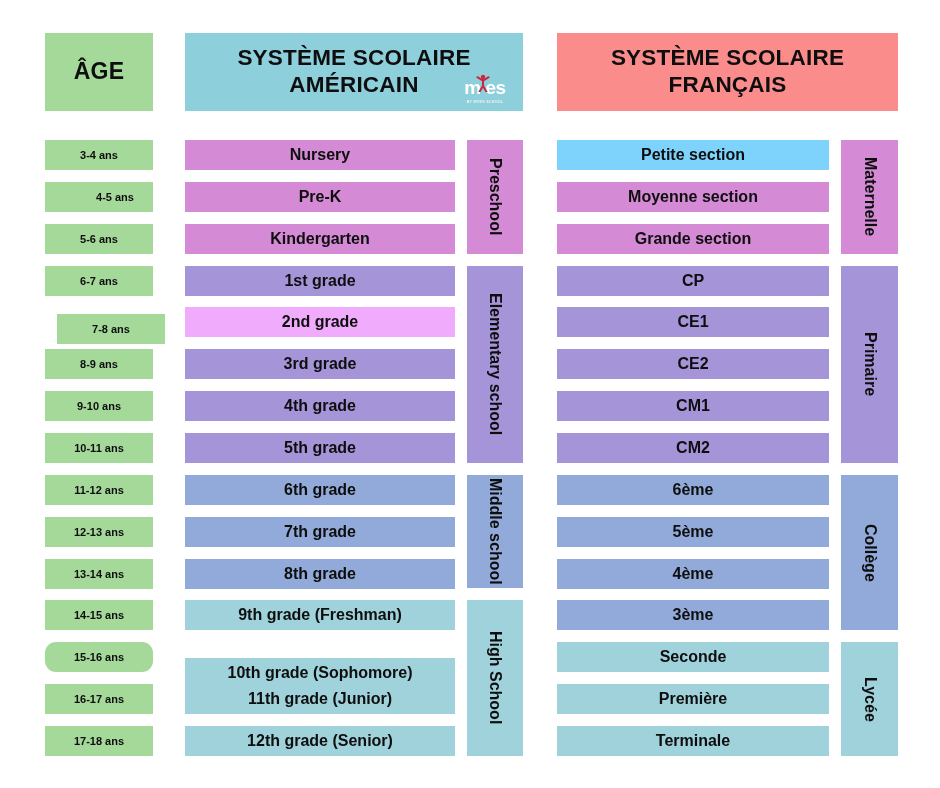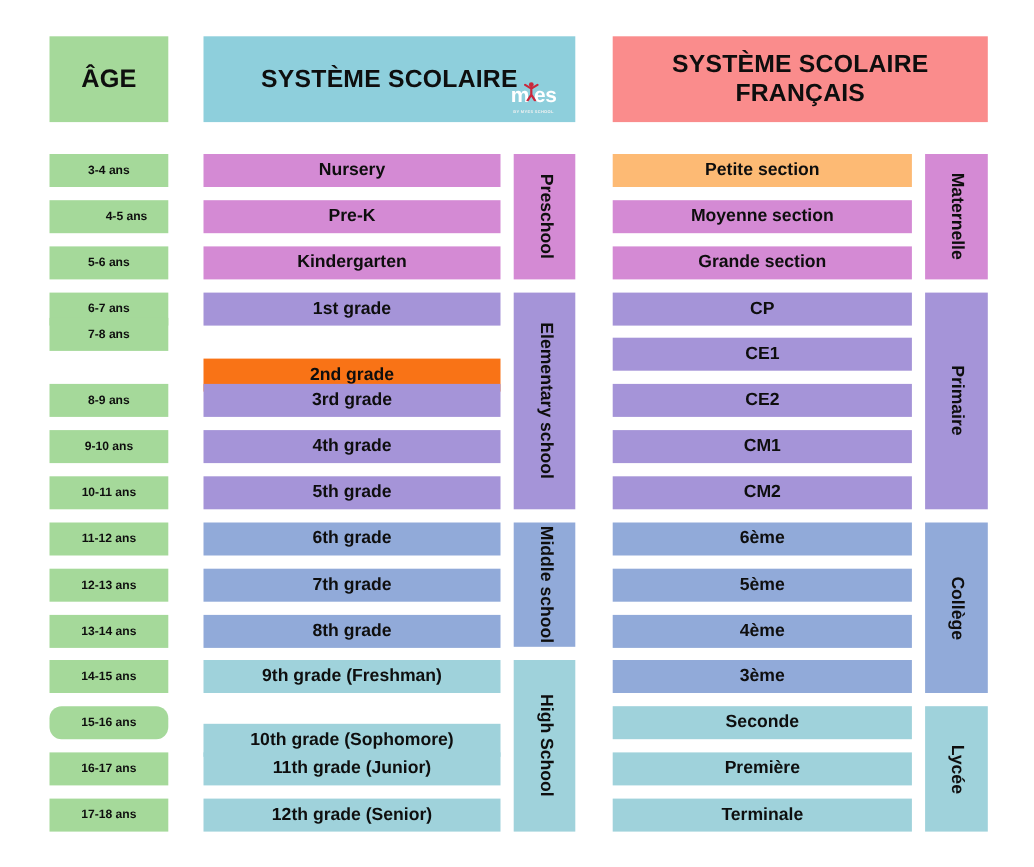--- a/index.html
+++ b/index.html
@@ -169,20 +169,21 @@
 
 <div id="chart">
 
   <div class="header header-age">
     <span>ÂGE</span>
   </div>
 
   <div class="header header-us">
     <span class="header-text">
       <span>SYSTÈME SCOLAIRE</span><br>
+      <span>AMÉRICAIN</span>
     </span>
     <div class="logo">
       <div class="logo-mark">
         <div class="logo-word">m es</div>
         <svg class="logo-figure" viewBox="0 0 16 18">
           <circle cx="8" cy="3" r="2.2" fill="#c9283c"></circle>
           <path d="M8 5.2 L8 12 M8 6.6 L2.4 3.2 M8 6.6 L13.6 3.2 M8 12 L4.6 17.5 M8 12 L11.4 17.5" stroke="#c9283c" stroke-width="2" stroke-linecap="round" fill="none"></path>
         </svg>
       </div>
       <div class="logo-tag">BY MYES SCHOOL</div>
@@ -194,47 +195,47 @@
       <span>SYSTÈME SCOLAIRE</span><br>
       <span>FRANÇAIS</span>
     </span>
   </div>
 
   <div id="rows-layer">
       <div class="row-band age-cell" style="top: 140px;">3-4 ans</div>
       <div class="row-band age-cell" style="top: 181.85px; padding-left: 32px;">4-5 ans</div>
       <div class="row-band age-cell" style="top: 223.7px;">5-6 ans</div>
       <div class="row-band age-cell" style="top: 265.55px;">6-7 ans</div>
-      <div class="row-band age-cell" style="top: 289px;">7-8 ans</div>
+      <div class="row-band age-cell" style="top: 314px; margin-left: 12px;">7-8 ans</div>
       <div class="row-band age-cell" style="top: 349.25px;">8-9 ans</div>
       <div class="row-band age-cell" style="top: 391.1px;">9-10 ans</div>
       <div class="row-band age-cell" style="top: 432.95px;">10-11 ans</div>
       <div class="row-band age-cell" style="top: 474.8px;">11-12 ans</div>
       <div class="row-band age-cell" style="top: 516.65px;">12-13 ans</div>
       <div class="row-band age-cell" style="top: 558.5px;">13-14 ans</div>
       <div class="row-band age-cell" style="top: 600.35px;">14-15 ans</div>
       <div class="row-band age-cell" style="top: 642.2px; border-radius: 11px;">15-16 ans</div>
       <div class="row-band age-cell" style="top: 684.05px;">16-17 ans</div>
       <div class="row-band age-cell" style="top: 725.9px;">17-18 ans</div>
       <div class="row-band us-cell" style="top: 140px; background: rgb(212, 138, 212);">Nursery</div>
       <div class="row-band us-cell" style="top: 181.85px; background: rgb(212, 138, 212);">Pre-K</div>
       <div class="row-band us-cell" style="top: 223.7px; background: rgb(212, 138, 212);">Kindergarten</div>
       <div class="row-band us-cell" style="top: 265.55px; background: rgb(165, 148, 216);">1st grade</div>
-      <div class="row-band us-cell" style="top: 307.4px; background: #f97316; margin-top: 19px;">2nd grade</div>
+      <div class="row-band us-cell" style="top: 307.4px; background: #f0abfc;">2nd grade</div>
       <div class="row-band us-cell" style="top: 349.25px; background: rgb(165, 148, 216);">3rd grade</div>
       <div class="row-band us-cell" style="top: 391.1px; background: rgb(165, 148, 216);">4th grade</div>
       <div class="row-band us-cell" style="top: 432.95px; background: rgb(165, 148, 216);">5th grade</div>
       <div class="row-band us-cell" style="top: 474.8px; background: rgb(145, 170, 217);">6th grade</div>
       <div class="row-band us-cell" style="top: 516.65px; background: rgb(145, 170, 217);">7th grade</div>
       <div class="row-band us-cell" style="top: 558.5px; background: rgb(145, 170, 217);">8th grade</div>
       <div class="row-band us-cell" style="top: 600.35px; background: rgb(159, 210, 219);">9th grade (Freshman)</div>
       <div class="row-band us-cell" style="top: 642.2px; background: rgb(159, 210, 219); margin-top: 16px;">10th grade (Sophomore)</div>
       <div class="row-band us-cell" style="top: 684.05px; background: rgb(159, 210, 219);">11th grade (Junior)</div>
       <div class="row-band us-cell" style="top: 725.9px; background: rgb(159, 210, 219);">12th grade (Senior)</div>
-      <div class="row-band fr-cell" style="top: 140px; background: #fdba74;">Petite section</div>
+      <div class="row-band fr-cell" style="top: 140px; background: #7dd3fc;">Petite section</div>
       <div class="row-band fr-cell" style="top: 181.85px; background: rgb(212, 138, 212);">Moyenne section</div>
       <div class="row-band fr-cell" style="top: 223.7px; background: rgb(212, 138, 212);">Grande section</div>
       <div class="row-band fr-cell" style="top: 265.55px; background: rgb(165, 148, 216);">CP</div>
       <div class="row-band fr-cell" style="top: 307.4px; background: rgb(165, 148, 216);">CE1</div>
       <div class="row-band fr-cell" style="top: 349.25px; background: rgb(165, 148, 216);">CE2</div>
       <div class="row-band fr-cell" style="top: 391.1px; background: rgb(165, 148, 216);">CM1</div>
       <div class="row-band fr-cell" style="top: 432.95px; background: rgb(165, 148, 216);">CM2</div>
       <div class="row-band fr-cell" style="top: 474.8px; background: rgb(145, 170, 217);">6ème</div>
       <div class="row-band fr-cell" style="top: 516.65px; background: rgb(145, 170, 217);">5ème</div>
       <div class="row-band fr-cell" style="top: 558.5px; background: rgb(145, 170, 217);">4ème</div>

